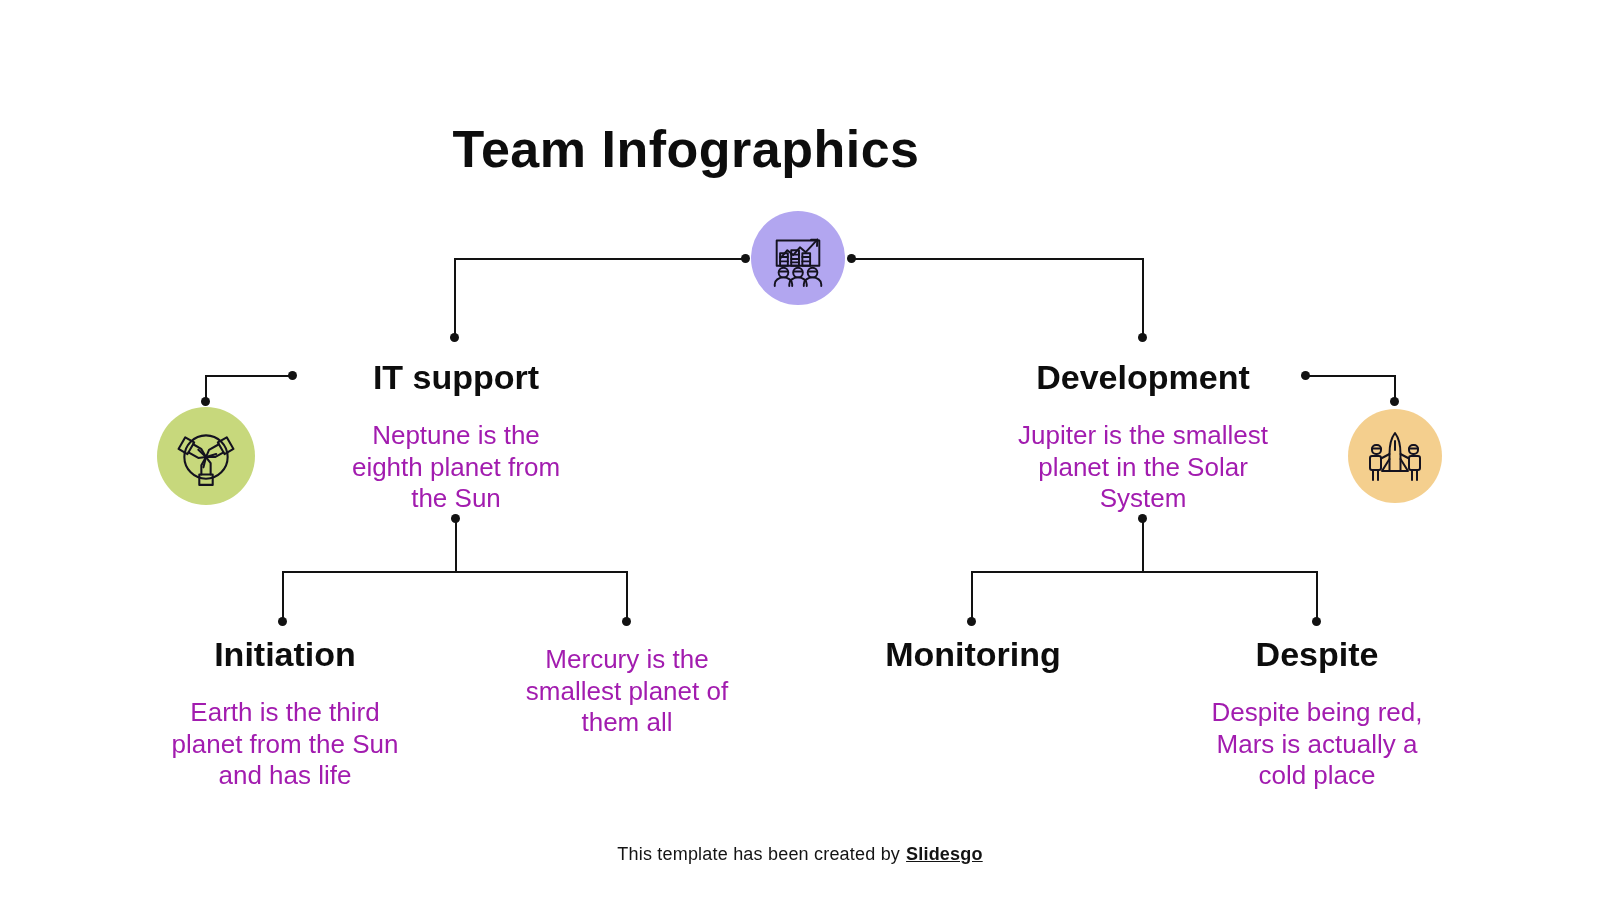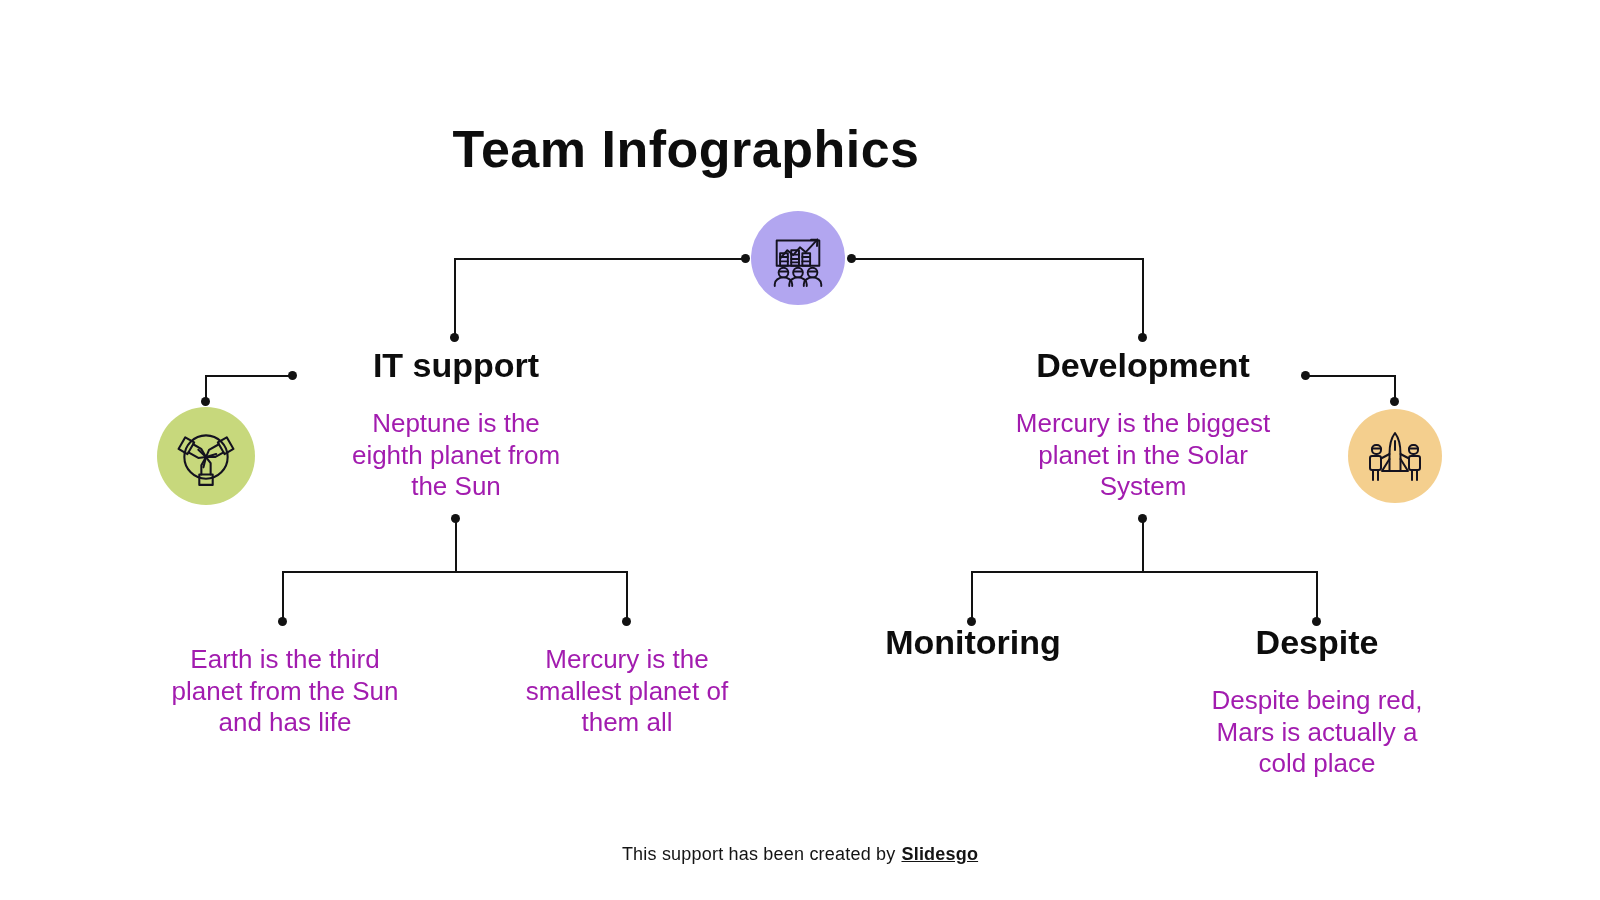--- a/index.html
+++ b/index.html
@@ -12,21 +12,21 @@
     position:absolute;top:84px;left:0;width:1372px;text-align:center;
     font-size:52px;font-weight:bold;letter-spacing:.5px;color:#0d0d0d;
   }
   .line{position:absolute;background:#121212;}
   .dot{position:absolute;width:9px;height:9px;border-radius:50%;background:#121212;}
   .badge{
     position:absolute;border-radius:50%;display:flex;align-items:center;justify-content:center;
   }
   .badge svg{display:block;}
   .node{position:absolute;transform:translateX(-50%);text-align:center;}
-  .node-title{font-size:34px;font-weight:bold;color:#0d0d0d;line-height:1.2;margin:0;}
+  .node-title{font-size:34px;font-weight:bold;color:#0d0d0d;line-height:1.2;margin:12px;}
   .node-desc{
     font-size:26px;line-height:1.22;color:#a21caf;margin:22px 0 0;
     white-space:pre-line;
   }
   .footer{
     position:absolute;top:844px;left:0;width:1600px;text-align:center;
     font-size:18px;color:#141414;letter-spacing:.2px;
   }
   .footer .brand{font-weight:bold;text-decoration:underline;margin-left:6px;}
 </style>
@@ -150,26 +150,27 @@
 
   <div class="node" style="left:456px;top:345px;width:340px;">
     <h2 class="node-title">IT support</h2>
     <p class="node-desc">Neptune is the
 eighth planet from
 the Sun</p>
   </div>
 
   <div class="node" style="left:1143px;top:345px;width:360px;">
     <h2 class="node-title">Development</h2>
-    <p class="node-desc">Mercury is the biggest
+    <p class="node-desc">Jupiter is the smallest
 planet in the Solar
 System</p>
   </div>
 
   <div class="node" style="left:285px;top:622px;width:320px;">
+    <h2 class="node-title">Initiation</h2>
     <p class="node-desc">Earth is the third
 planet from the Sun
 and has life</p>
   </div>
 
   <div class="node" style="left:627px;top:622px;width:320px;">
     <p class="node-desc">Mercury is the
 smallest planet of
 them all</p>
   </div>
@@ -179,16 +180,16 @@
   </div>
 
   <div class="node" style="left:1317px;top:622px;width:330px;">
     <h2 class="node-title">Despite</h2>
     <p class="node-desc">Despite being red,
 Mars is actually a
 cold place</p>
   </div>
 
   <div class="footer">
-    <span>This support has been created by</span><span class="brand">Slidesgo</span>
+    <span>This template has been created by</span><span class="brand">Slidesgo</span>
   </div>
 
 </div>
 
 </body></html>

